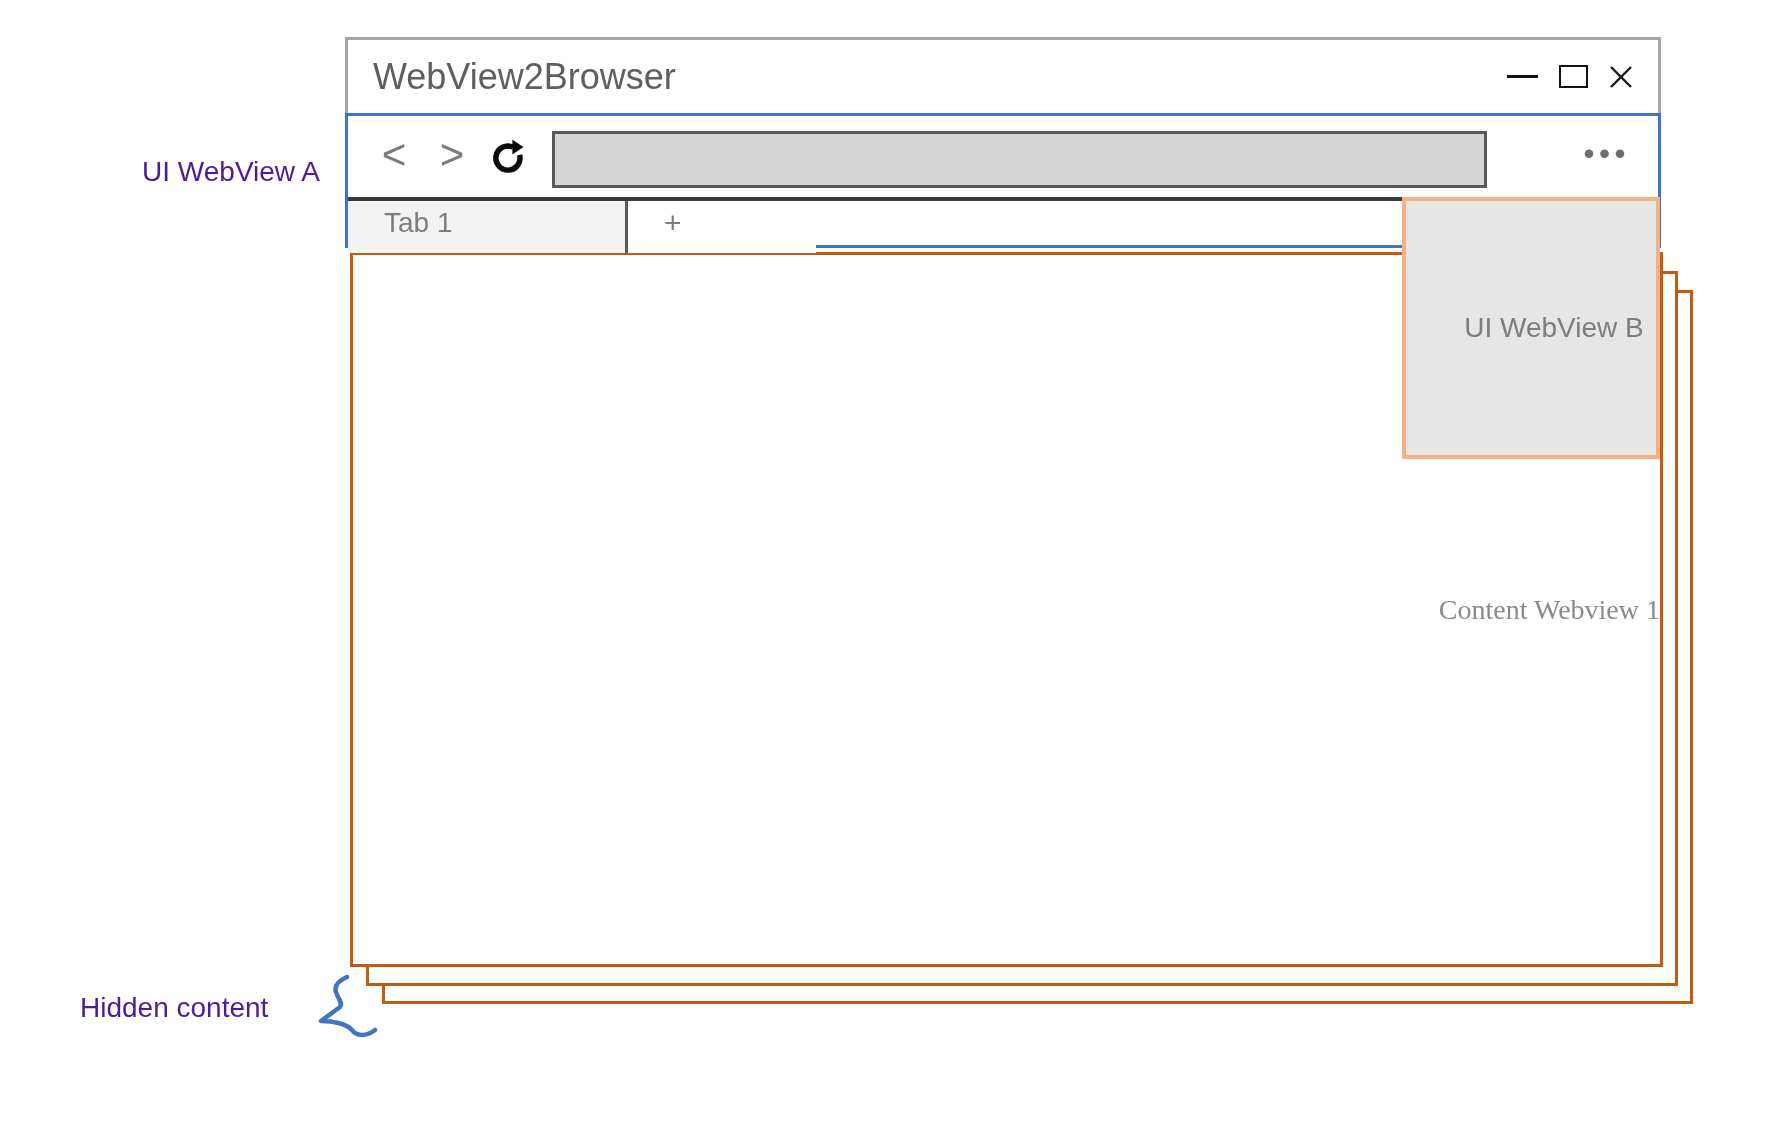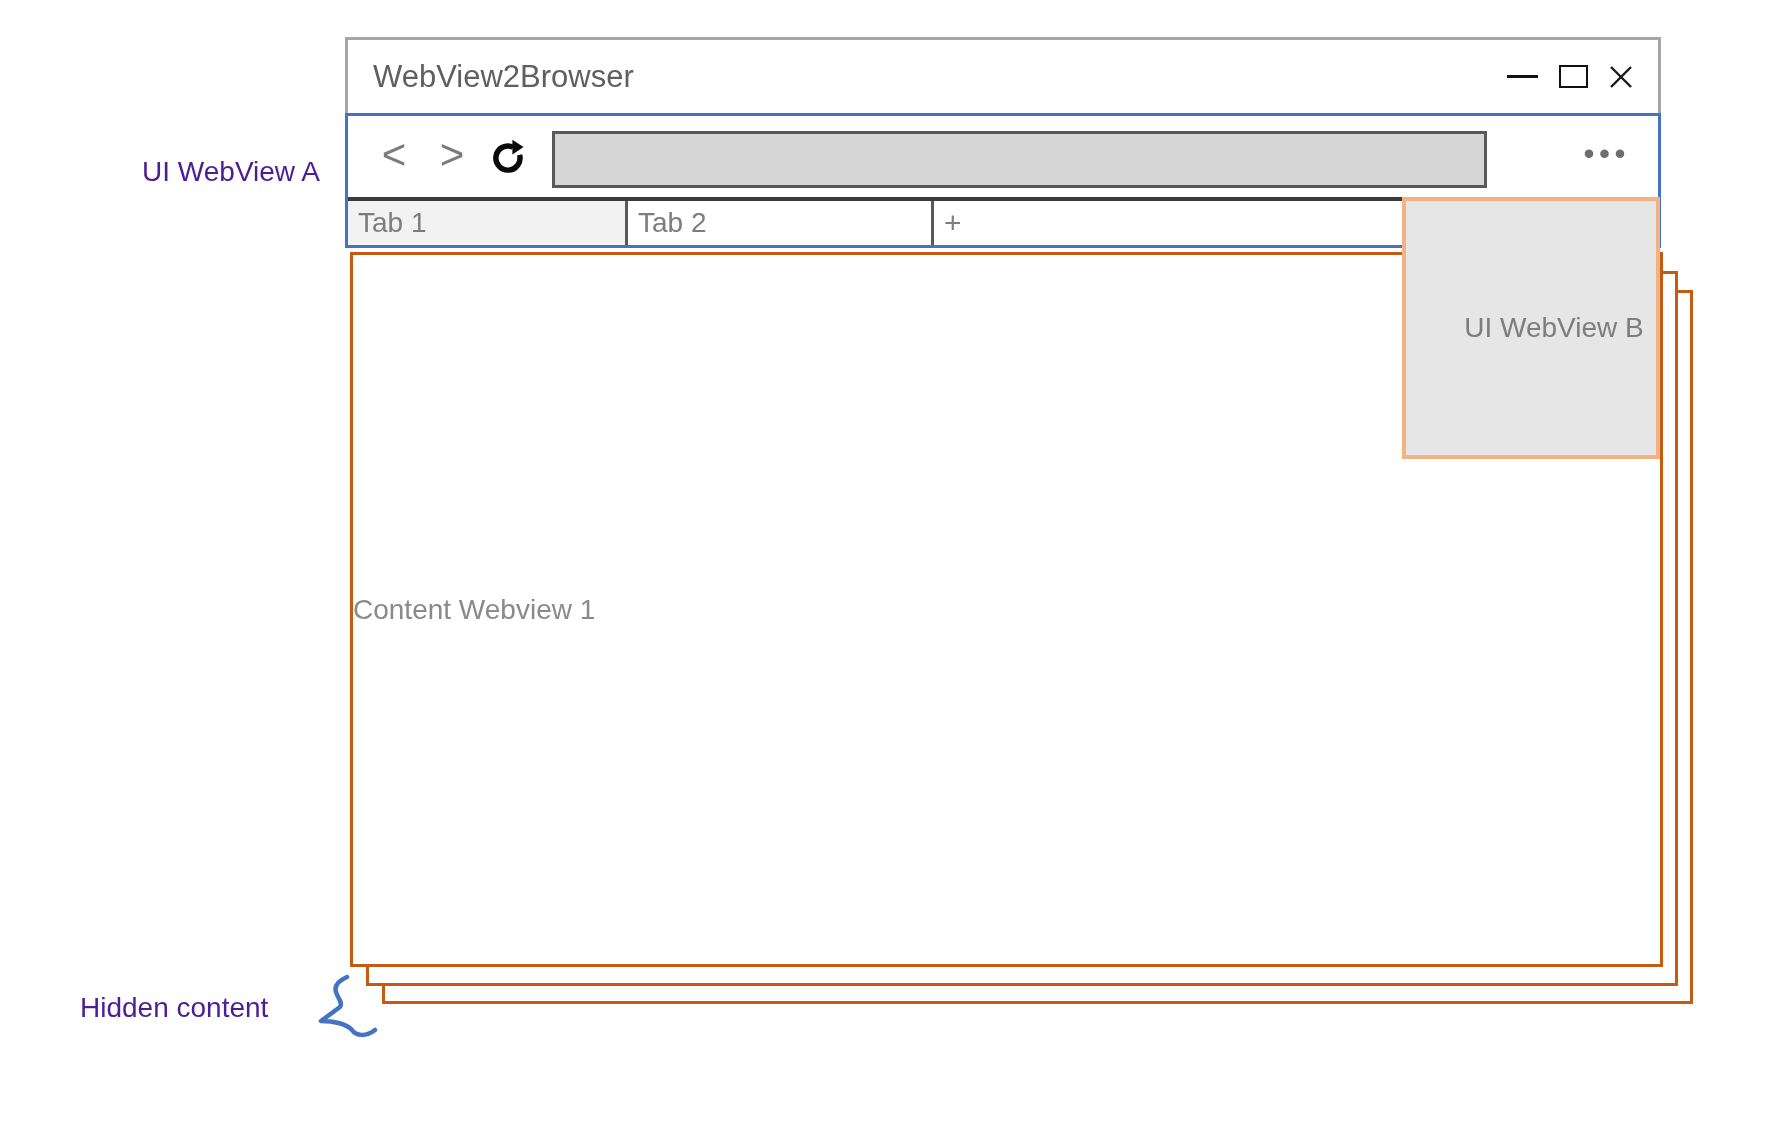--- a/index.html
+++ b/index.html
@@ -4,47 +4,47 @@
 <style>
   html,body{margin:0;padding:0;background:#ffffff;}
   #canvas{
     position:relative;width:1785px;height:1121px;background:#ffffff;
     font-family:"Liberation Sans","DejaVu Sans",sans-serif;overflow:hidden;
   }
   .abs{position:absolute;box-sizing:border-box;}
 
   
   .content-rect{border:3px solid #c55a11;background:#ffffff;}
-  .content-rect.front{display:flex;align-items:center;justify-content:flex-start;}
+  .content-rect.front{display:flex;align-items:center;justify-content:flex-end;font-family:Liberation Serif, serif;}
   .content-label{color:#8a8a8a;font-size:28px;}
 
   
   .titlebar{border:3px solid #a6a6a6;border-bottom:none;background:#ffffff;}
   .title-text{position:absolute;left:25px;top:0;height:74px;line-height:73px;
-    font-size:31px;color:#5f5f5f;}
+    font-size:36px;color:#5f5f5f;}
   .win-controls{position:absolute;right:25px;top:0;height:73px;
     display:flex;align-items:center;gap:21px;}
   .btn-min{width:31px;height:3px;background:#111;}
   .btn-max{width:25px;height:19px;border:2px solid #111;background:#fff;}
   .btn-close{width:24px;height:24px;position:relative;}
 
   
   .toolbar{border:3px solid #4472c4;background:#ffffff;}
   .nav-glyph{position:absolute;top:0;height:81px;line-height:78px;
     font-size:42px;color:#7b7b7b;text-align:center;cursor:default;}
   .addressbar{position:absolute;left:204px;top:15px;width:929px;height:51px;
     background:#d6d6d6;border:3px solid #595959;}
   .menu-dots{position:absolute;left:1214px;top:0;width:90px;height:81px;
     line-height:76px;text-align:center;font-size:30px;letter-spacing:5px;
     color:#6e6e6e;font-weight:bold;}
   .tabstrip-border{position:absolute;left:0;top:81px;width:1057px;height:4px;
     background:#3a3a3a;}
   .tabstrip{position:absolute;left:0;top:85px;width:1057px;height:44px;
     display:flex;}
-  .tab{height:44px;line-height:44px;padding-left:10px;font-size:28px;
+  .tab{height:52px;line-height:44px;padding-left:36px;font-size:28px;
     color:#7d7d7d;background:#ffffff;border-right:3px solid #595959;
     box-sizing:border-box;}
   .tab.active{background:#f2f2f2;}
   .tab.t1{width:280px;}
   .tab.t2{width:306px;}
   .tab.t3{width:280px;}
   .tab.tplus{width:188px;border-right:none;font-size:30px;}
 
   
   .webview-b{background:#e7e6e6;border:4px solid #f4b183;
@@ -94,21 +94,20 @@
     </div>
 
     <div class="addressbar"></div>
 
     <div class="menu-dots">•••</div>
 
     <div class="tabstrip-border"></div>
 
     <div class="tabstrip">
       <div class="tab t1 active">Tab 1</div>
-      <div class="tab t2">Tab 2</div>
       <div class="tab tplus">+</div>
     </div>
   </div>
 
   <div class="abs webview-b" style="left:1402px;top:197px;width:258px;height:262px;">
     <span>UI WebView B</span>
   </div>
 
   <div class="abs annot right" style="left:40px;top:150px;width:280px;">UI WebView A</div>
 

